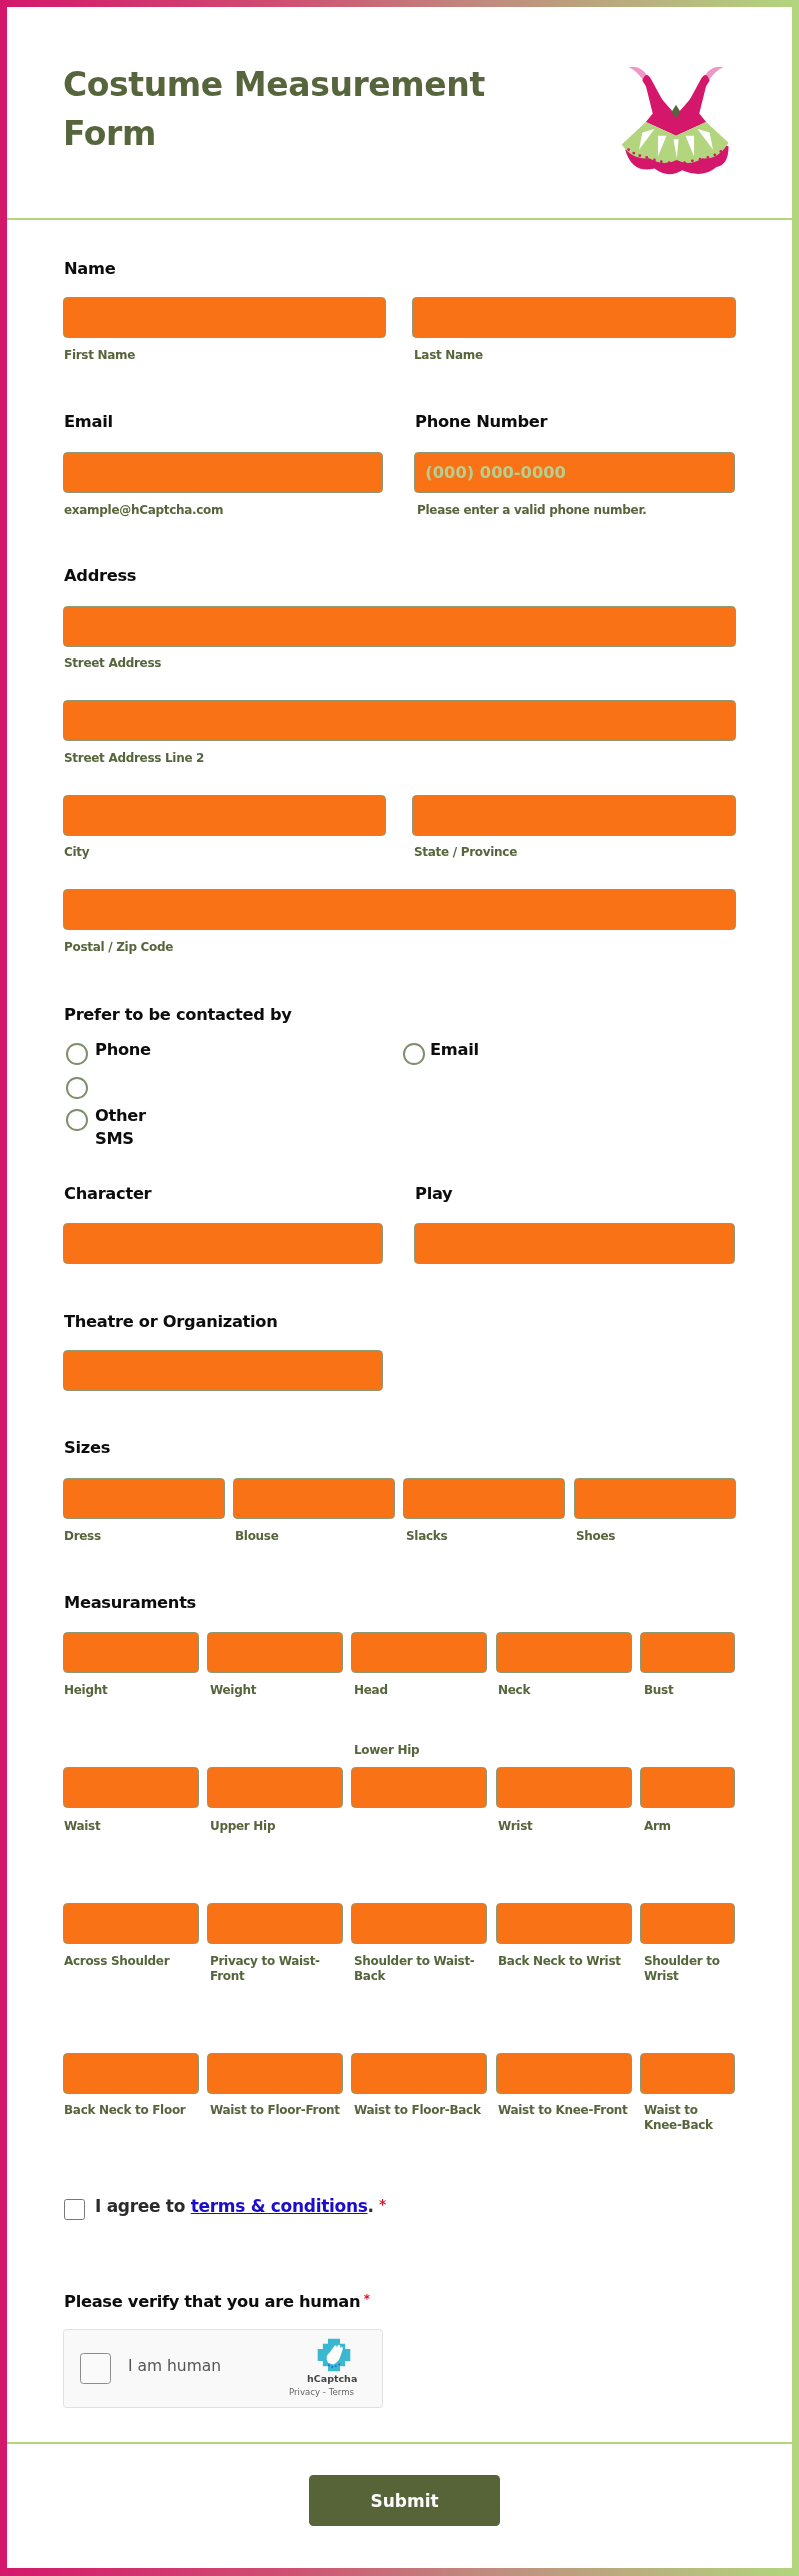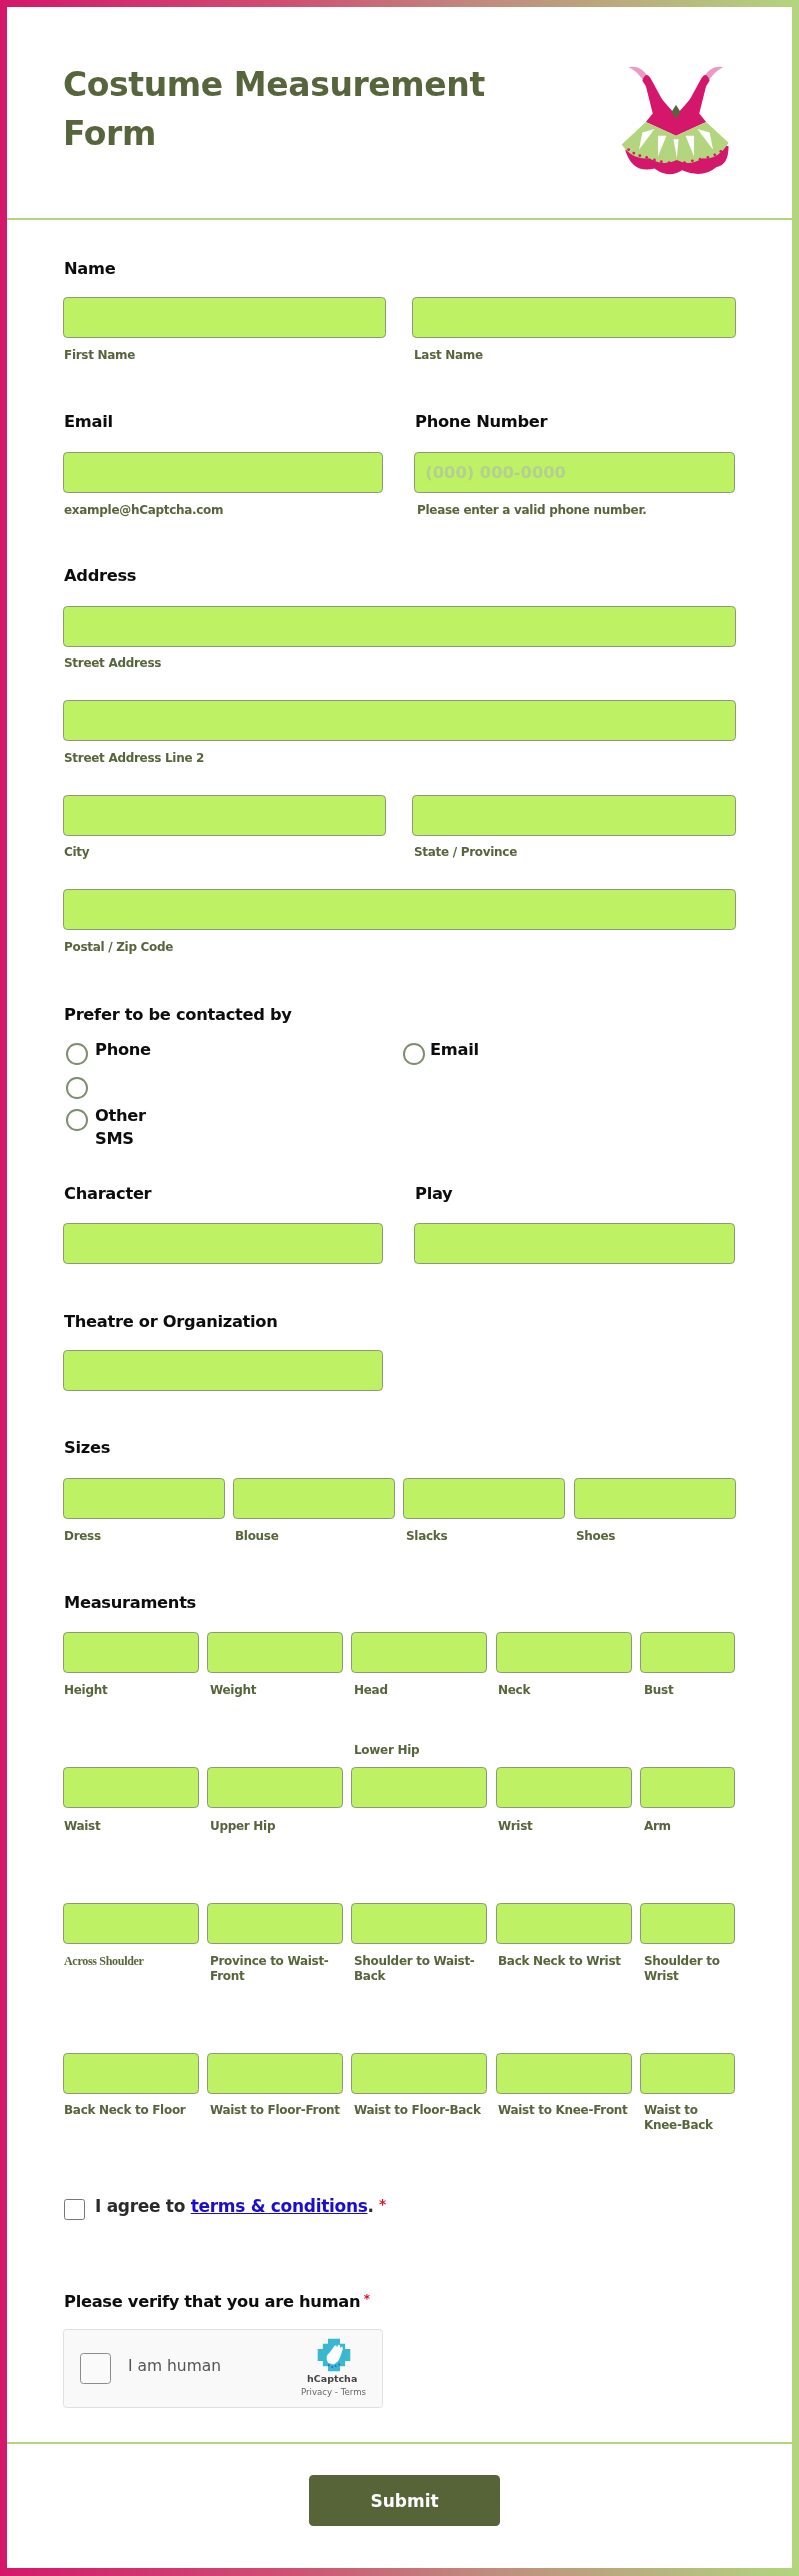--- a/index.html
+++ b/index.html
@@ -17,21 +17,21 @@
     .title { left: 63px; top: 60px; width: 481px; font-family: "DejaVu Sans", sans-serif;
       font-weight: bold; font-size: 33px; line-height: 49px; color: #56653b; letter-spacing: -0.4px; }
     .hdr-divider { left: 6.9px; top: 218px; width: 785px; height: 1.7px; background: #b2d57e; }
     .foot-divider { left: 6.9px; top: 2442px; width: 785px; height: 1.7px; background: #b2d57e; }
 
     .q-label { position: absolute; font-family: "DejaVu Sans", sans-serif; font-weight: bold;
       font-size: 16.3px; color: #0d0d0d; white-space: nowrap; letter-spacing: -0.3px; }
     .sub { position: absolute; font-family: "DejaVu Sans", sans-serif; font-size: 12px;
       color: #56653b; font-weight: bold; line-height: 14.6px; letter-spacing: -0.3px; }
     .field { position: absolute; height: 41px; border: 1.7px solid #8a9a73; border-radius: 4.3px;
-      background: #bef264; font-family: "DejaVu Sans", sans-serif; font-size: 16.3px; color: #333;
+      background: #f97316; font-family: "DejaVu Sans", sans-serif; font-size: 16.3px; color: #333;
       padding: 0 10.3px; outline: none; }
     .field::placeholder { color: #b5cf91; font-weight: bold; }
 
     .radio { position: absolute; width: 21.5px; height: 21.5px; border: 2.6px solid #7f8e6d;
       border-radius: 50%; background: #fff; }
     .radio-label { position: absolute; font-family: "DejaVu Sans", sans-serif; font-weight: bold;
       font-size: 16.3px; color: #0d0d0d; letter-spacing: -0.3px; }
 
     .checkbox { position: absolute; width: 20.6px; height: 20.6px; border: 1.7px solid #777;
       border-radius: 2.6px; background: #fff; }
@@ -42,21 +42,21 @@
 
     .captcha { position: absolute; left: 63px; top: 2329px; width: 320px; height: 79px;
       background: #f9f9f9; border: 0.9px solid #e0e0e0; border-radius: 3.4px; }
     .captcha-check { position: absolute; left: 16.3px; top: 23px; width: 31px; height: 31px;
       border: 1.7px solid #8c8c8c; border-radius: 3.4px; background: #fafafa; }
     .captcha-text { position: absolute; left: 64px; top: 27px; font-family: "DejaVu Sans", sans-serif;
       font-size: 15.5px; color: #555; }
     .captcha-logo { position: absolute; left: 252px; top: 6.9px; width: 36px; height: 36px; }
     .captcha-brand { position: absolute; left: 243px; top: 43px; width: 55px; text-align: left;
       font-family: "DejaVu Sans", sans-serif; font-size: 9.5px; font-weight: bold; color: #444; }
-    .captcha-links { position: absolute; left: 225px; top: 57px; width: 89px; text-align: center;
+    .captcha-links { position: absolute; left: 225px; top: 57px; width: 89px; text-align: left;
       font-family: "DejaVu Sans", sans-serif; font-size: 8.6px; color: #666; }
 
     .submit { position: absolute; left: 309px; top: 2475px; width: 191px; height: 51px;
       background: #566438; border: none; border-radius: 4.3px; color: #ffffff;
       font-family: "DejaVu Sans", sans-serif; font-weight: bold; font-size: 17px; cursor: pointer; }
   </style>
 </head>
 <body>
 
 <div class="frame">
@@ -174,23 +174,23 @@
 <input class="field" style="left: 207px; top: 1767px; width: 136px;">
 <div class="sub" style="left:210px; top:1819px; width:134px;">Upper Hip</div>
 <input class="field" style="left: 351px; top: 1767px; width: 136px;">
 <div class="sub" style="left:354px; top:1743px; width:134px;">Lower Hip</div>
 <input class="field" style="left: 496px; top: 1767px; width: 136px;">
 <div class="sub" style="left:498px; top:1819px; width:134px;">Wrist</div>
 <input class="field" style="left: 640px; top: 1767px; width: 95px;">
 <div class="sub" style="left:644px; top:1819px; width:91px;">Arm</div>
 
 <input class="field" style="left: 63px; top: 1903px; width: 136px;">
-<div class="sub" style="left:64px; top:1954px; width:134px;font-family:Liberation Serif, serif;">Across Shoulder</div>
+<div class="sub" style="left:64px; top:1954px; width:134px;">Across Shoulder</div>
 <input class="field" style="left: 207px; top: 1903px; width: 136px;">
-<div class="sub" style="left:210px; top:1954px; width:134px;">Province to Waist-Front</div>
+<div class="sub" style="left:210px; top:1954px; width:134px;">Privacy to Waist-Front</div>
 <input class="field" style="left: 351px; top: 1903px; width: 136px;">
 <div class="sub" style="left:354px; top:1954px; width:134px;">Shoulder to Waist-Back</div>
 <input class="field" style="left: 496px; top: 1903px; width: 136px;">
 <div class="sub" style="left:498px; top:1954px; width:134px;">Back Neck to Wrist</div>
 <input class="field" style="left: 640px; top: 1903px; width: 95px;">
 <div class="sub" style="left:644px; top:1954px; width:91px;">Shoulder to Wrist</div>
 
 <input class="field" style="left: 63px; top: 2053px; width: 136px;">
 <div class="sub" style="left:64px; top:2103px; width:137px;">Back Neck to Floor</div>
 <input class="field" style="left: 207px; top: 2053px; width: 136px;">

